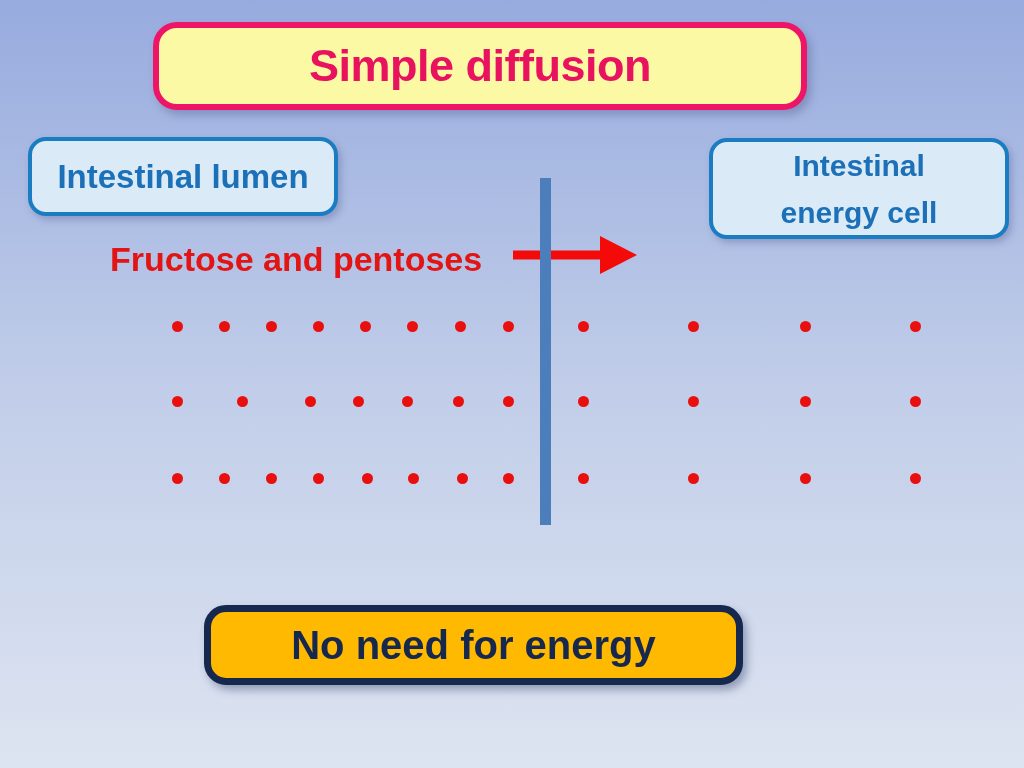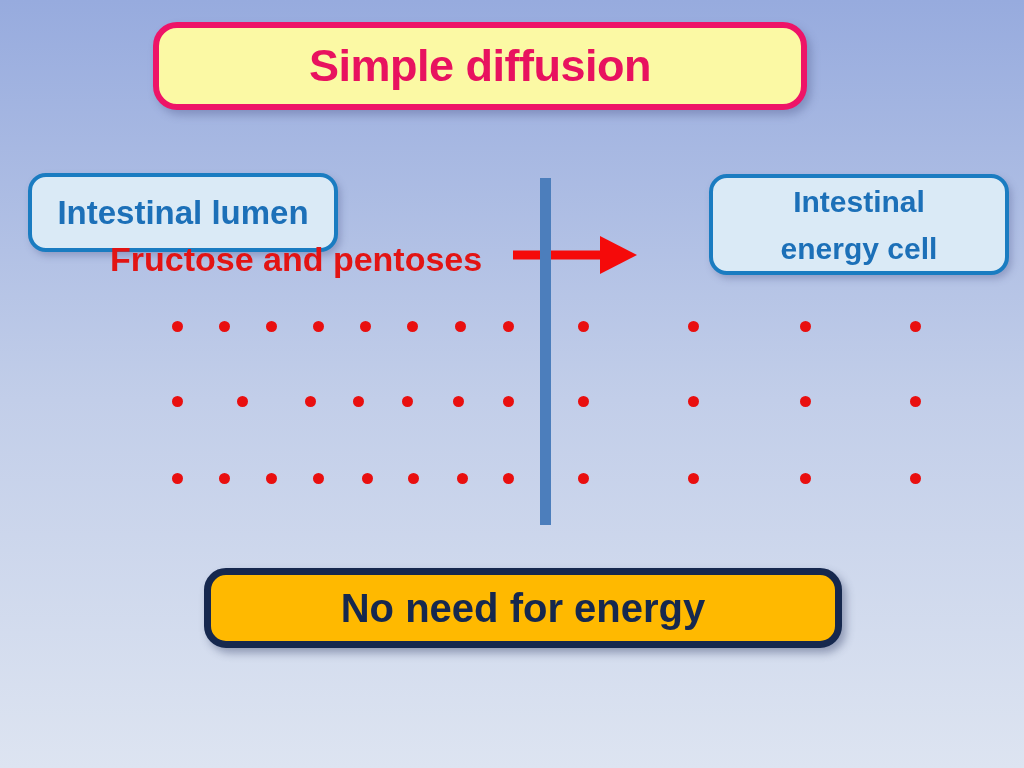--- a/index.html
+++ b/index.html
@@ -27,21 +27,20 @@
     color:var(--title-text,#E8125F);
     font-size:45px;font-weight:700;letter-spacing:-0.5px;
   }
   .compartment{
     background:var(--compartment-bg,#DAEAF6);
     border:4px solid var(--compartment-border,#1A7CC1);
     border-radius:18px;
     color:var(--compartment-text,#1C70B8);
     font-weight:700;
     box-shadow:3px 4px 7px rgba(80,90,140,.35);
-    margin-top:36px;
   }
   .compartment.left{left:28px;top:137px;width:310px;height:79px;font-size:33px;}
   .compartment.right{
     left:709px;top:138px;width:300px;height:101px;
     font-size:30px;flex-direction:column;line-height:47px;
   }
   .substrate{
     position:absolute;left:110px;top:240px;
     color:var(--substrate-text,#E21414);
     font-size:34px;font-weight:700;white-space:nowrap;
@@ -50,21 +49,21 @@
   .membrane{
     position:absolute;left:540px;top:178px;width:11px;height:347px;
     background:var(--membrane,#4C7EBC);
   }
   .dots-layer{position:absolute;left:0;top:0;width:100%;height:100%;pointer-events:none;}
   .dot{
     position:absolute;border-radius:50%;
     background:var(--dot,#E90F0F);
   }
   .energy-box{
-    left:204px;top:568px;width:638px;height:80px;
+    left:204px;top:605px;width:539px;height:80px;
     background:var(--energy-bg,#FFB900);
     border:7px solid var(--energy-border,#16284E);
     border-radius:22px;
     box-shadow:4px 5px 9px rgba(60,70,110,.45);
   }
   .energy-box span{
     color:var(--energy-text,#16284E);
     font-size:40px;font-weight:700;
   }
 </style>

